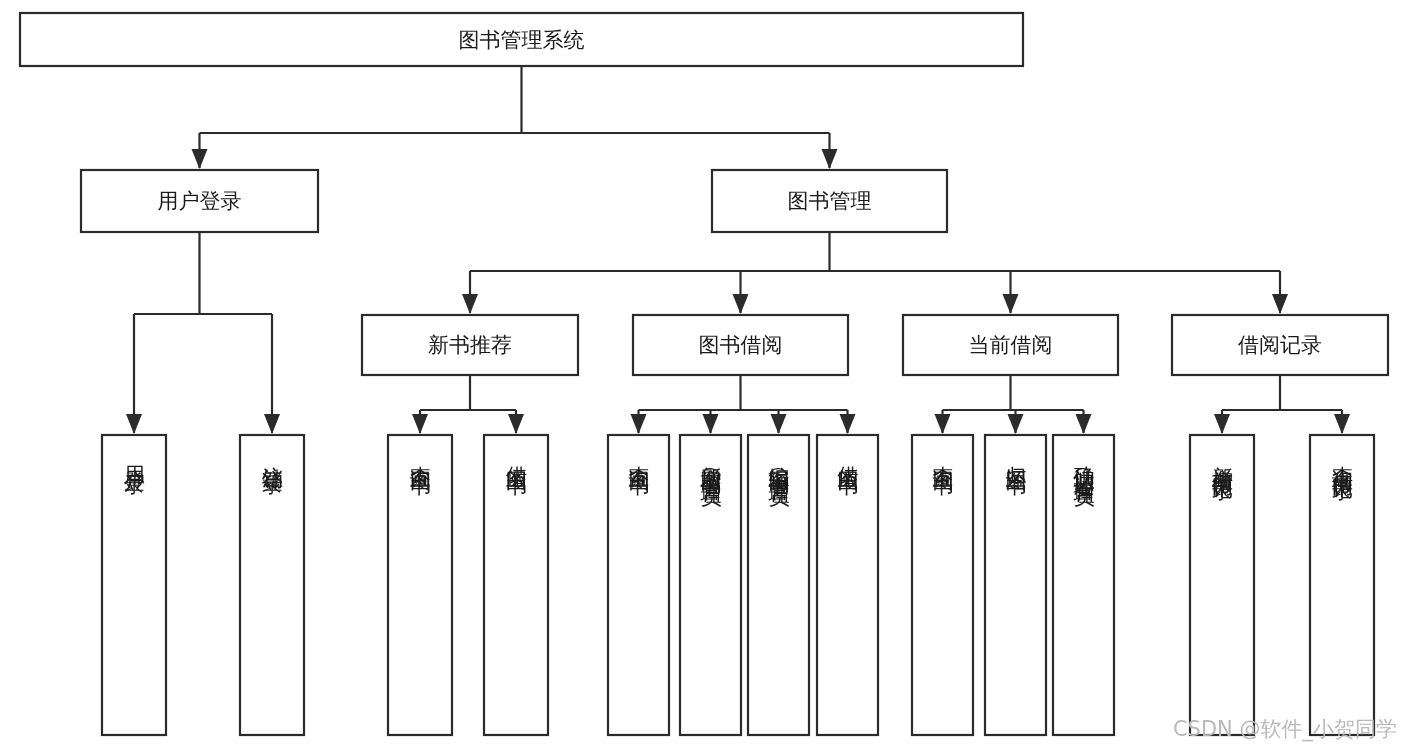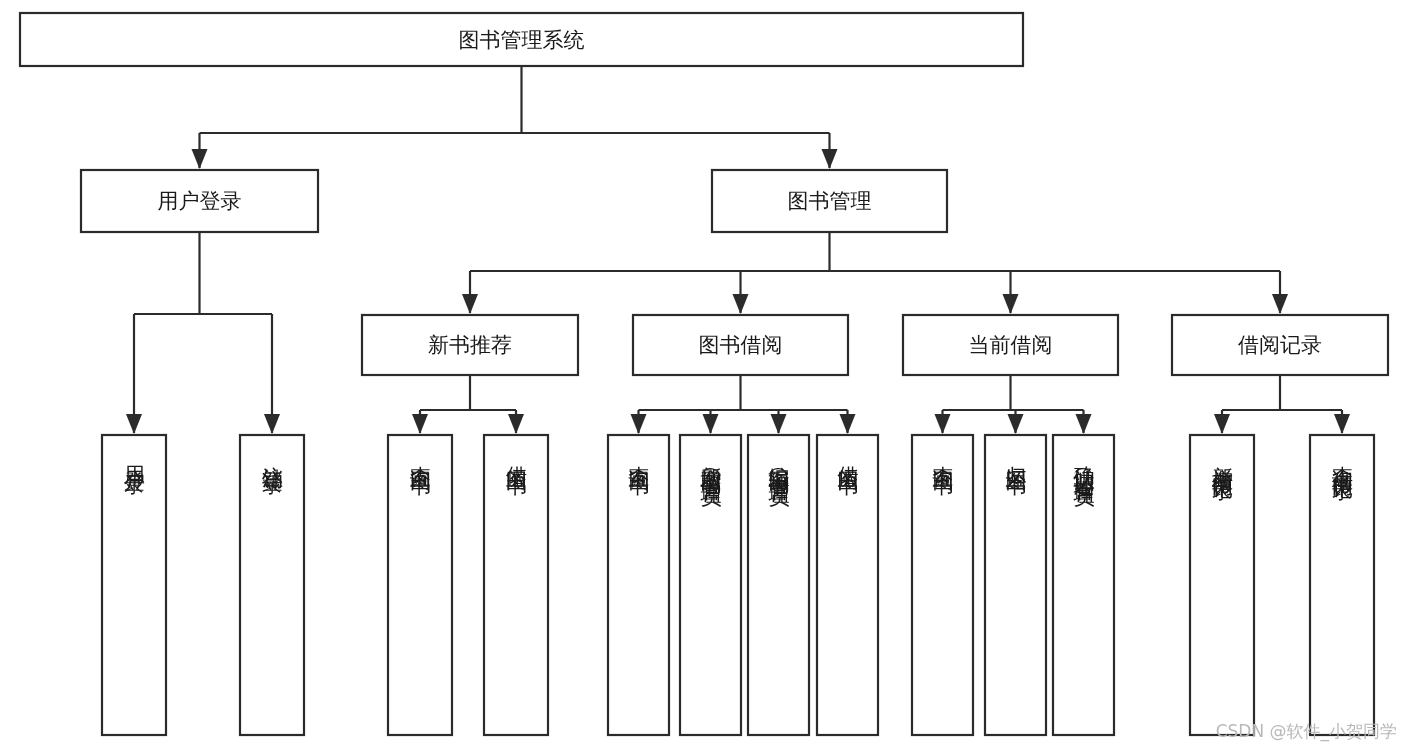--- a/index.html
+++ b/index.html
@@ -58,21 +58,21 @@
     color: #1a1a1a;
     letter-spacing: 3px;
     white-space: nowrap;
     pointer-events: none;
   }
   .watermark {
     position: absolute;
     right: 8px;
     bottom: 4px;
     font-family: "DejaVu Sans", "Liberation Sans", sans-serif;
-    font-size: 17px;
+    font-size: 21px;
     color: #b9b9b9;
     white-space: nowrap;
   }
 </style>
 </head>
 <body>
 
 <div id="diagram-root">
 
   <svg id="flow" viewBox="0 0 1405 747">

